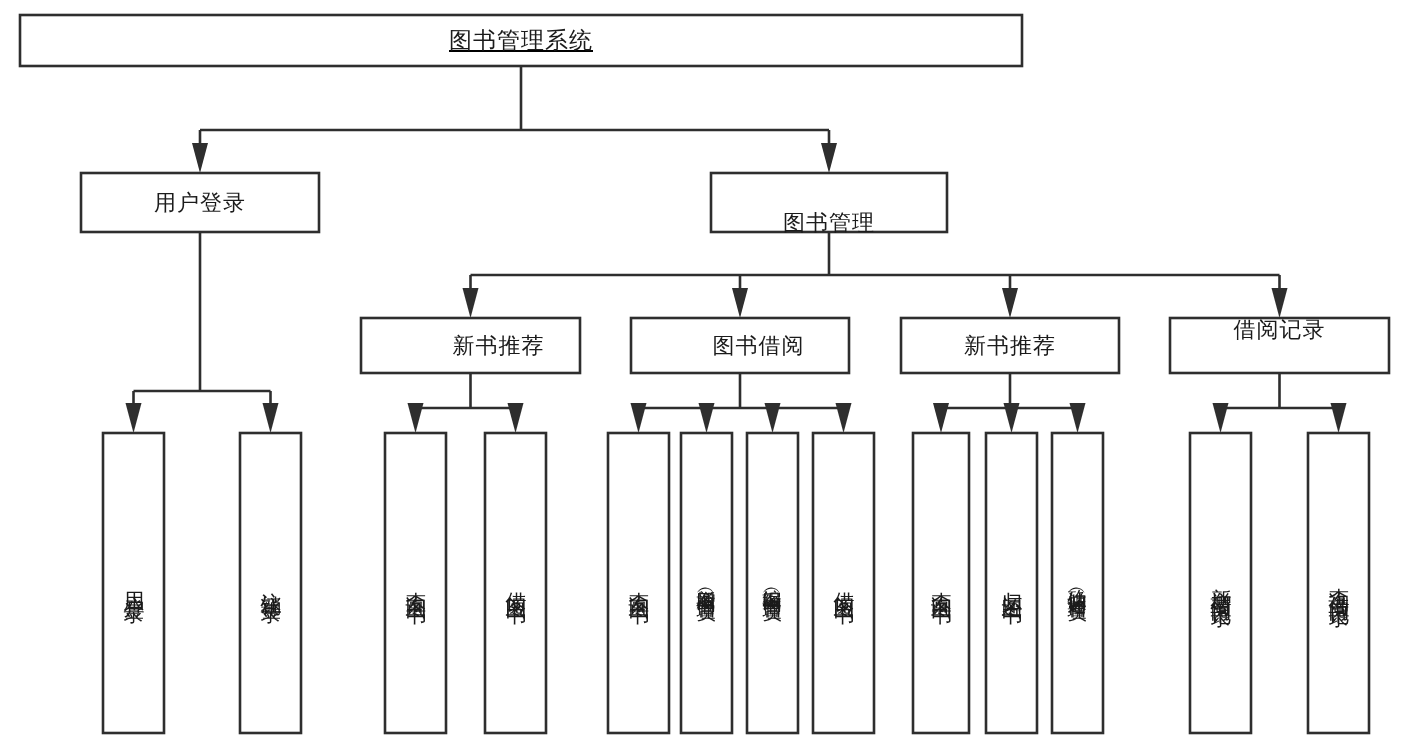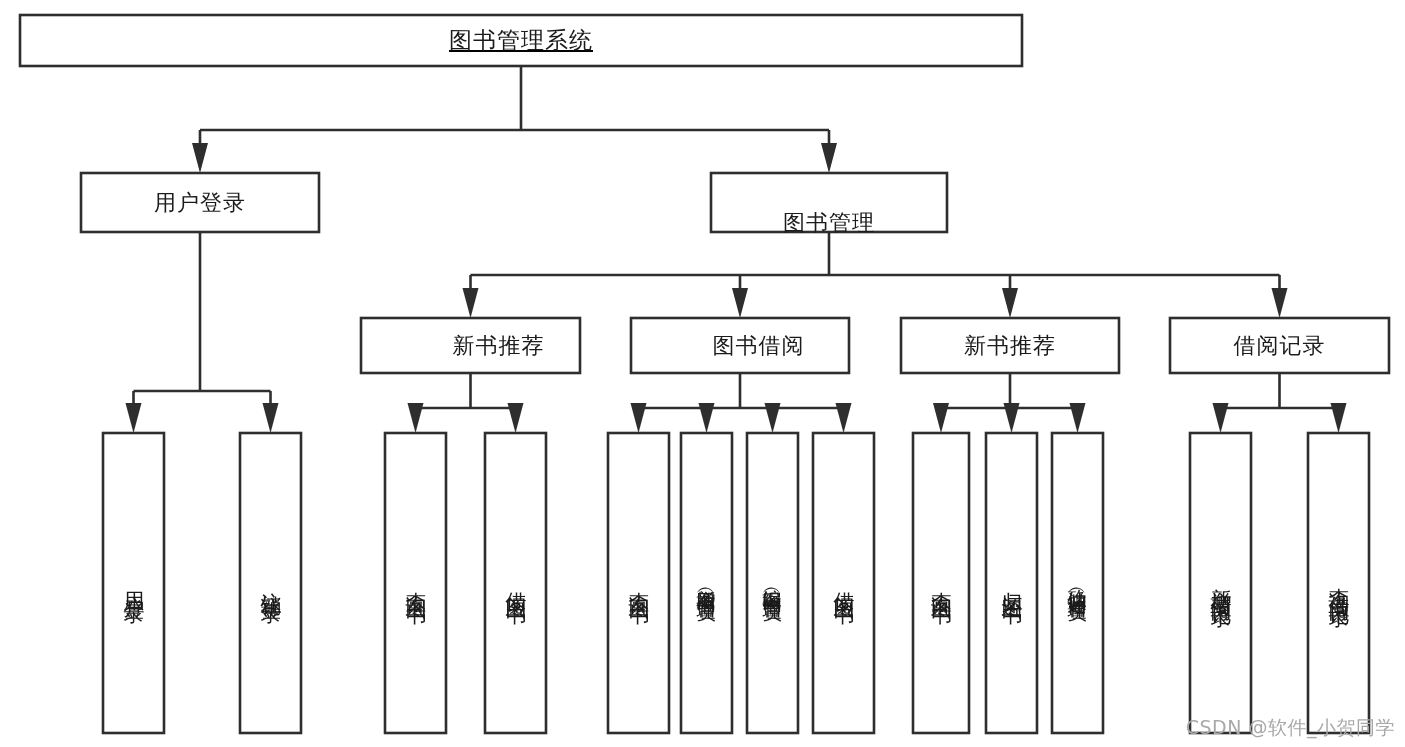--- a/index.html
+++ b/index.html
@@ -182,21 +182,21 @@
       </div>
       <div class="hlabel-wrap" style="left: 361px; top: 318px; width: 219px; height: 55px; margin-left: 28px;">
         <div class="hlabel-text">新书推荐</div>
       </div>
       <div class="hlabel-wrap" style="left: 631px; top: 318px; width: 255px; height: 55px;">
         <div class="hlabel-text">图书借阅</div>
       </div>
       <div class="hlabel-wrap" style="left: 901px; top: 318px; width: 218px; height: 55px;">
         <div class="hlabel-text">新书推荐</div>
       </div>
-      <div class="hlabel-wrap" style="left: 1170px; top: 318px; width: 219px; height: 55px;">
+      <div class="hlabel-wrap" style="left: 1170px; top: 302px; width: 219px; height: 55px;">
         <div class="hlabel-text">借阅记录</div>
       </div>
       <div class="vlabel-wrap" style="left: 103px; top: 433px; width: 61px; height: 300px;">
         <div class="vlabel-text">用户登录</div>
       </div>
       <div class="vlabel-wrap" style="left: 240px; top: 433px; width: 61px; height: 300px;">
         <div class="vlabel-text">注销登录</div>
       </div>
       <div class="vlabel-wrap" style="left: 385px; top: 433px; width: 61px; height: 300px;">
         <div class="vlabel-text">查询图书</div>
@@ -226,14 +226,13 @@
         <div class="vlabel-text" style="font-size: 19px; letter-spacing: 2px;">确认归还（管理员）</div>
       </div>
       <div class="vlabel-wrap" style="left: 1190px; top: 433px; width: 61px; height: 300px;">
         <div class="vlabel-text">新增借阅记录</div>
       </div>
       <div class="vlabel-wrap" style="left: 1308px; top: 433px; width: 61px; height: 300px;">
         <div class="vlabel-text">查询借阅记录</div>
       </div>
     </div>
 
-  <div id="watermark">CSDN @软件_小贺同学</div>
 </div>
 
 </body></html>

